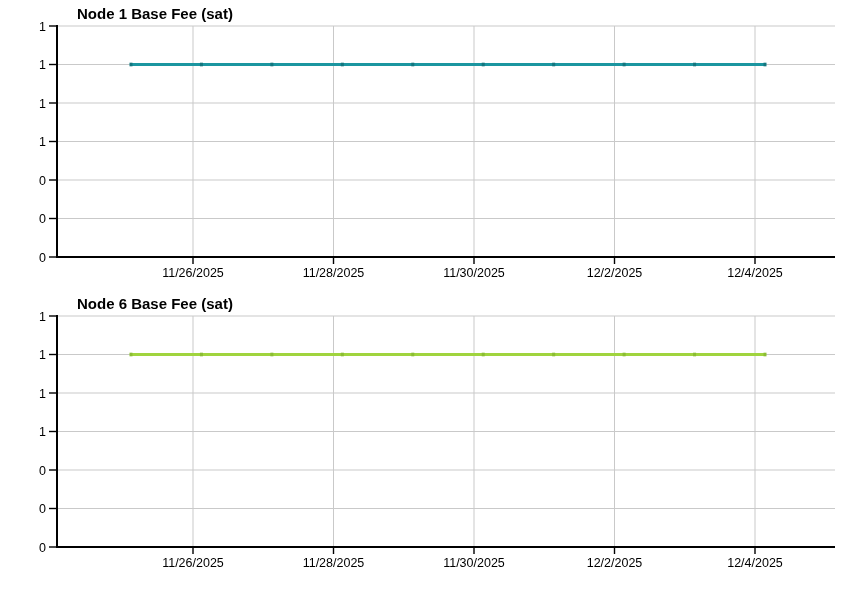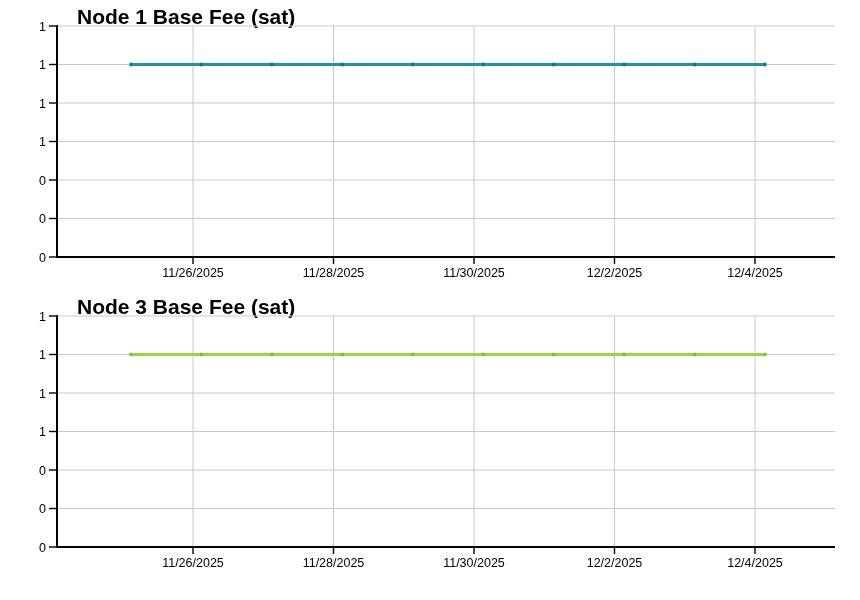--- a/index.html
+++ b/index.html
@@ -21,21 +21,21 @@
     width: 860px;
     height: 290px;
     margin: 0;
   }
   #chart-0 { top: 0; }
   #chart-1 { top: 290px; }
   .chart-title {
     position: absolute;
     left: 77px;
     top: 5px;
-    font-size: 21px;
+    font-size: 15px;
     font-weight: 700;
     color: #000000;
     white-space: nowrap;
   }
   .chart-svg {
     position: absolute;
     left: 0;
     top: 0;
     width: 860px;
     height: 290px;
@@ -111,21 +111,21 @@
           <rect x="481.72222222222223" y="62.7" width="3" height="3.6" fill="#13767e"></rect>
           <rect x="552.1666666666667" y="62.7" width="3" height="3.6" fill="#13767e"></rect>
           <rect x="622.6111111111111" y="62.7" width="3" height="3.6" fill="#13767e"></rect>
           <rect x="693.0555555555555" y="62.7" width="3" height="3.6" fill="#13767e"></rect>
           <rect x="763.5" y="62.7" width="3" height="3.6" fill="#13767e"></rect>
         </g>
       </svg>
   </figure>
 
   <figure class="chart" id="chart-1">
-    <div class="chart-title">Node 3 Base Fee (sat)</div>
+    <div class="chart-title">Node 6 Base Fee (sat)</div>
     <svg class="chart-svg" viewBox="0 0 860 290">
         <g stroke="#c9c9c9" stroke-width="1">
           <line x1="57" y1="26" x2="835" y2="26"></line>
           <line x1="57" y1="64.5" x2="835" y2="64.5"></line>
           <line x1="57" y1="102.99999999999997" x2="835" y2="102.99999999999997"></line>
           <line x1="57" y1="141.5" x2="835" y2="141.5"></line>
           <line x1="57" y1="180" x2="835" y2="180"></line>
           <line x1="57" y1="218.5" x2="835" y2="218.5"></line>
           <line x1="193" y1="26" x2="193" y2="257"></line>
           <line x1="333.5" y1="26" x2="333.5" y2="257"></line>

